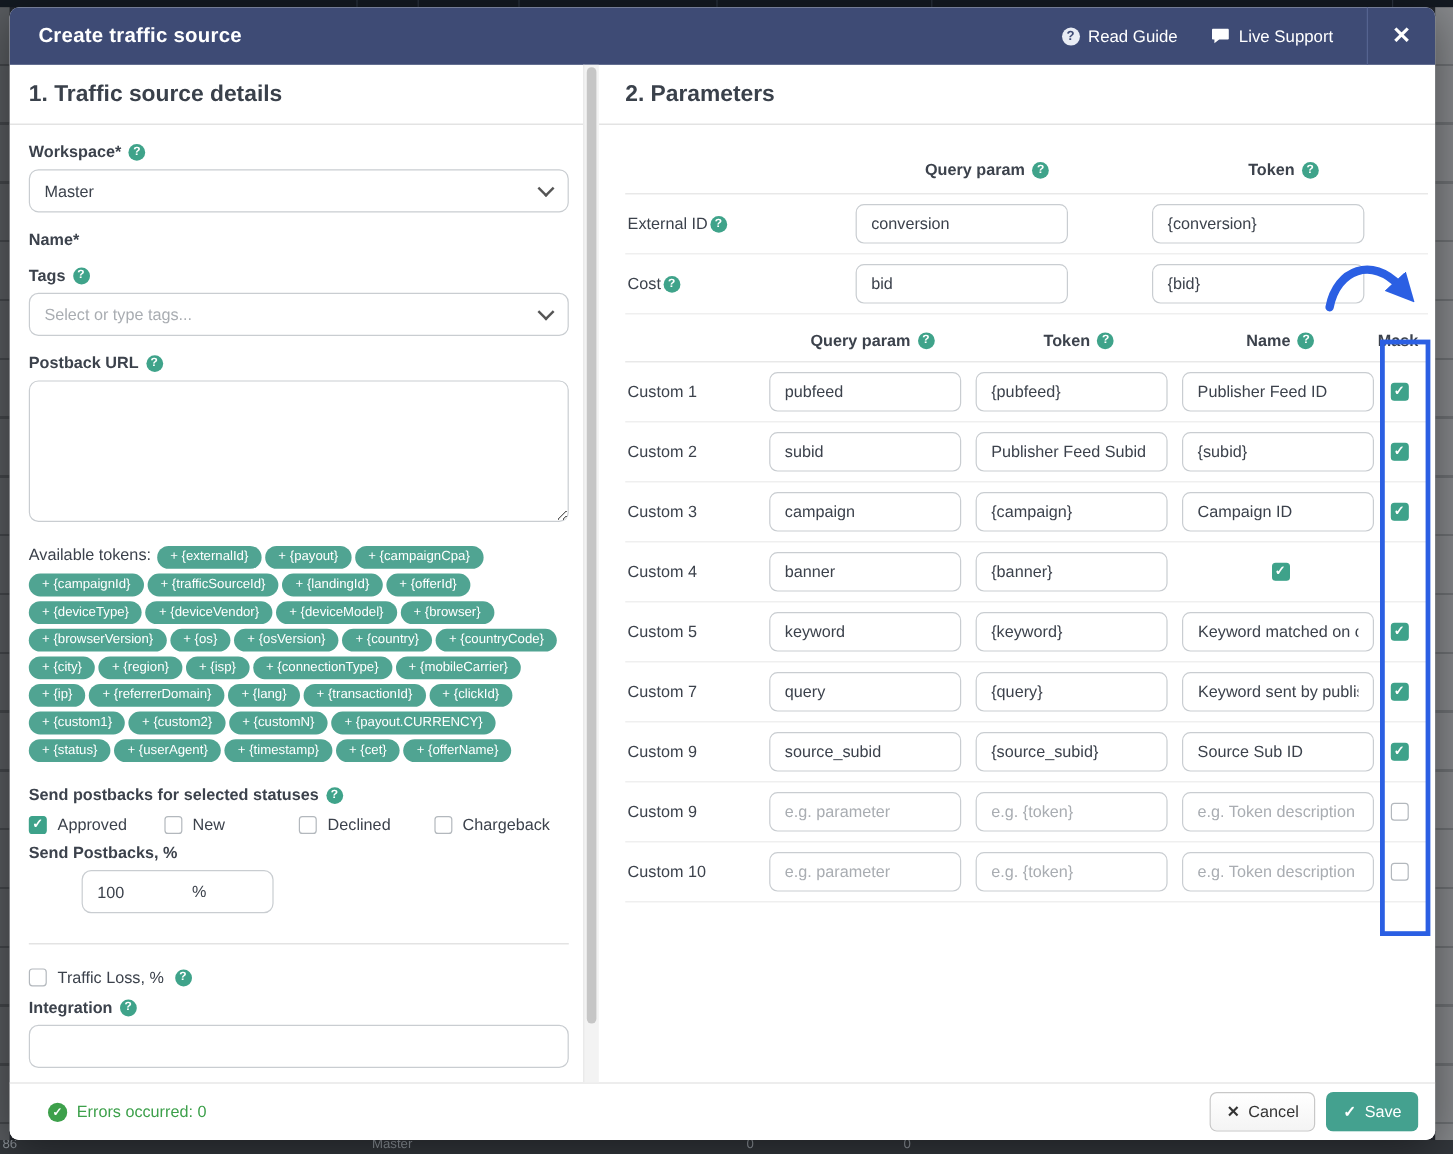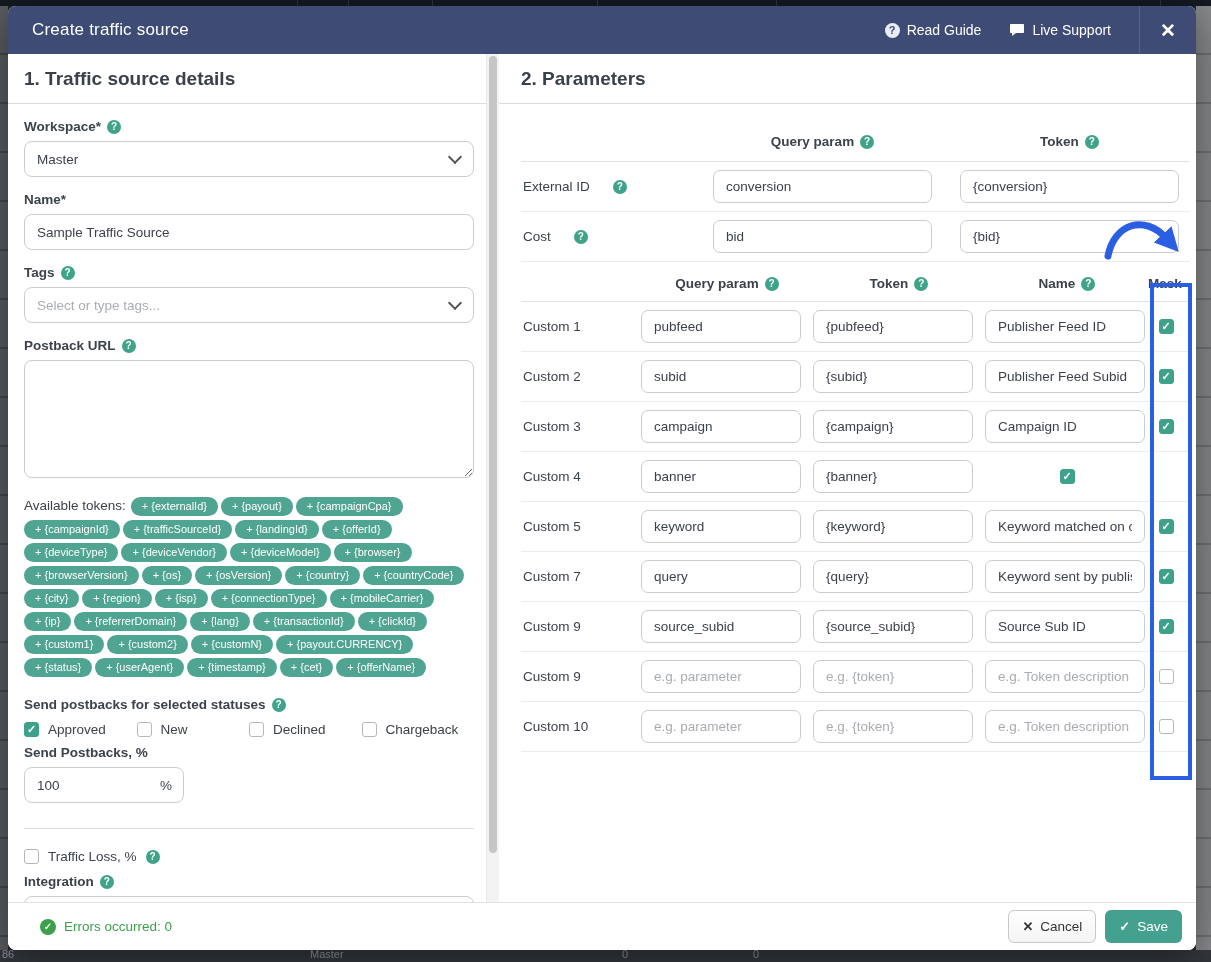--- a/index.html
+++ b/index.html
@@ -13,21 +13,21 @@
               background:repeating-linear-gradient(#5a5d61 0 47px,#45484c 47px 49px)}
   .right-strip{position:absolute;left:1196px;top:6px;width:15px;height:944px;
                background:repeating-linear-gradient(#87898c 0 47px,#6f7275 47px 49px)}
   .bottom-strip{position:absolute;left:0;top:950px;width:1211px;height:12px;background:#33373c;overflow:hidden}
   .bottom-strip span{position:absolute;top:-2px;font-size:11px;color:#8f959c}
 
   
   .modal{position:absolute;left:8px;top:6px;width:1188px;height:944px;background:#fff;border-radius:8px;
          overflow:hidden;display:flex;flex-direction:column;box-shadow:0 8px 40px rgba(0,0,0,.45)}
   .modal-header{height:48px;flex:none;background:#3e4b75;display:flex;align-items:center;padding:0 0 0 24px;color:#fff}
-  .modal-title{font-size:17px;font-weight:400;letter-spacing:.2px}
+  .modal-title{font-size:17px;font-weight:700;letter-spacing:.2px}
   .header-actions{margin-left:auto;display:flex;align-items:center;height:48px}
   .header-link{display:flex;align-items:center;gap:7px;font-size:14px;color:#fff;cursor:pointer;margin-right:28px}
   .hq{width:15px;height:15px;border-radius:50%;background:#e9edf5;color:#3e4b75;font-size:11px;font-weight:700;
       display:flex;align-items:center;justify-content:center}
   .chat-icon svg{display:block}
   .header-divider{width:1px;height:48px;background:#556390}
   .close-btn{width:56px;height:48px;display:flex;align-items:center;justify-content:center;
              font-size:19px;font-weight:700;color:#fff;cursor:pointer}
 
   .modal-body{flex:1;display:flex;min-height:0;position:relative}
@@ -69,23 +69,23 @@
 
   
   .right-panel{flex:1;overflow:hidden}
   .right-content{padding:12px 6px 0 22px}
   .th{display:flex;align-items:center;justify-content:center;gap:6px;font-size:13.5px;font-weight:700}
   .th.right{padding-right:2px}
   .t1-head{display:grid;grid-template-columns:192px 219px 28px 219px;padding:18px 0 12px;border-bottom:1px solid #e3e3e3}
   .t1row{display:grid;grid-template-columns:192px 219px 28px 219px;align-items:center;padding:8px 0;border-bottom:1px solid #ececec}
   .t2-head{display:grid;grid-template-columns:120px 172px 172px 164px 34px;padding:14px 0 10px;border-bottom:1px solid #e3e3e3}
   .t2row{display:grid;grid-template-columns:120px 172px 172px 164px 34px;align-items:center;padding:8px 0;border-bottom:1px solid #ececec}
-  .rlab{display:flex;align-items:center;gap:23px;font-size:13.5px;padding-left:2px}
+  .rlab{display:flex;align-items:center;gap:2px;font-size:13.5px;padding-left:2px}
   .tin{height:33px;border-radius:7px}
-  .t1in{width:219px}
+  .t1in{width:177px}
   .t2in{width:160px}
   .maskcell{display:flex;justify-content:center}
 
   
   .annot-rect{position:absolute;left:1150px;top:283px;width:42px;height:497px;border:4px solid #2b5fe3;
               box-sizing:border-box;pointer-events:none;z-index:60}
   .annot-arrow{position:absolute;left:1096px;top:208px;z-index:60;pointer-events:none}
 
   
   .scroll-col{width:12px;flex:none;background:#f3f3f3;position:relative;border-left:1px solid #e8e8e8}
@@ -156,21 +156,20 @@
           <span class="q">?</span>
         </div>
         <div class="ctl sel">
           <span>Master</span>
           <span class="chev"></span>
         </div>
 
         <div class="field-label">
           <span>Name*</span>
         </div>
-        <input class="ctl" value="Sample Traffic Source" style="">
 
         <div class="field-label">
           <span>Tags</span>
           <span class="q">?</span>
         </div>
         <div class="ctl sel">
           <span class="ph">Select or type tags...</span>
           <span class="chev"></span>
         </div>
 
@@ -204,21 +203,21 @@
             <label class="status">
               <span class="cb"></span>
               <span>Chargeback</span>
             </label>
           </div>
 
         <div class="field-label" style="margin-top:8px">
           <span>Send Postbacks, %</span>
         </div>
         <div class="pb-wrap">
-          <input class="ctl" style="padding-right: 32px;" value="100">
+          <input class="ctl" style="padding-right: 32px; margin-left: 44px;" value="100">
           <span class="pb-suffix">%</span>
         </div>
 
         <div class="hr"></div>
 
         <label class="inline-cb">
           <span class="cb"></span>
           <span>Traffic Loss, %</span>
           <span class="q">?</span>
         </label>
@@ -304,22 +303,22 @@
               <div><input class="ctl tin t2in" value="Publisher Feed ID" style=""></div>
               <div class="maskcell">
                 <span class="cb on"></span>
               </div>
             </div>
             <div class="t2row">
               <div class="rlab">
                 <span>Custom 2</span>
               </div>
               <div><input class="ctl tin t2in" value="subid" style=""></div>
+              <div><input class="ctl tin t2in" value="Publisher Feed Subid" style=""></div>
               <div><input class="ctl tin t2in" value="{subid}" style=""></div>
-              <div><input class="ctl tin t2in" value="Publisher Feed Subid" style=""></div>
               <div class="maskcell">
                 <span class="cb on"></span>
               </div>
             </div>
             <div class="t2row">
               <div class="rlab">
                 <span>Custom 3</span>
               </div>
               <div><input class="ctl tin t2in" value="campaign" style=""></div>
               <div><input class="ctl tin t2in" value="{campaign}" style=""></div>

